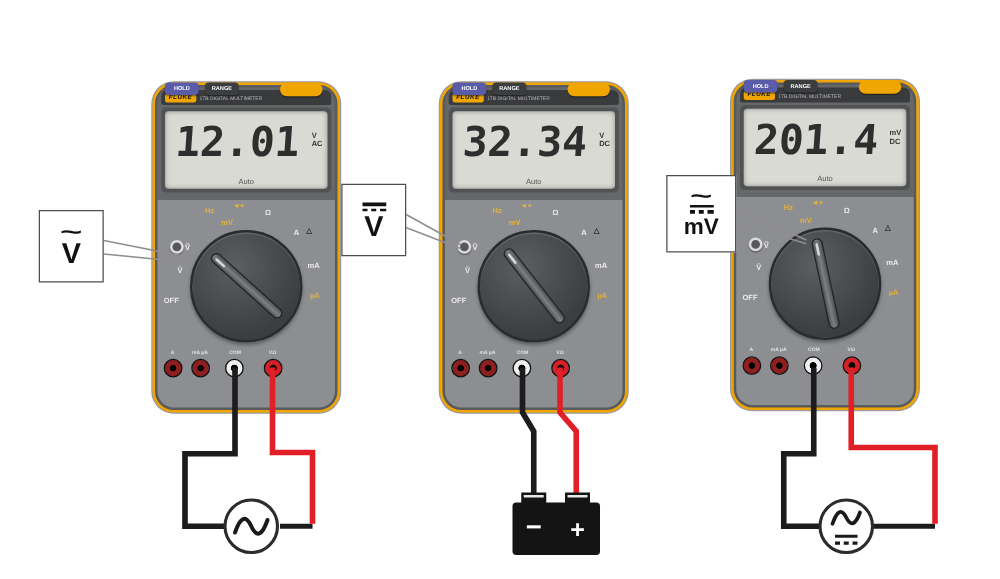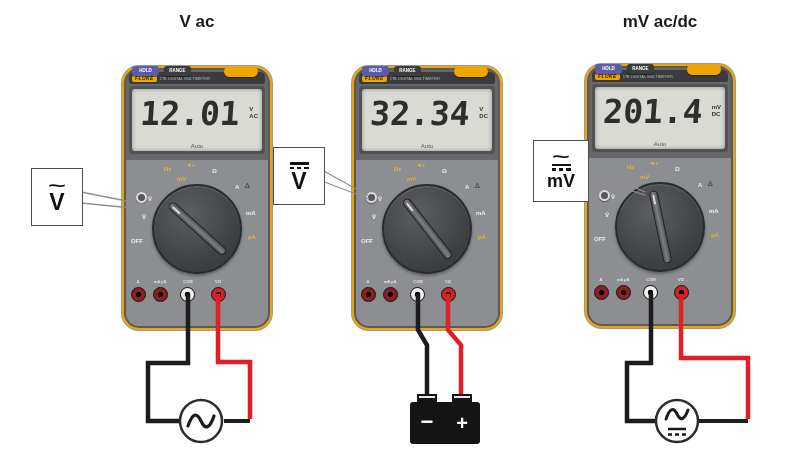--- a/index.html
+++ b/index.html
@@ -70,22 +70,20 @@
   .co-label.small{font-size:18px;line-height:19px;}
 
   .overlay{position:absolute;left:0;top:0;z-index:4;}
   svg text{font-family:"Liberation Sans",sans-serif;}
 </style>
 </head>
 <body>
 
 <div class="page">
 
-  <div class="meter-title" style="left:122px">V ac</div>
-  <div class="meter-title" style="left:585px">mV ac/dc</div>
 
   <div class="meter" style="left:122px;top:66px">
     <div class="shell"></div>
     <div class="face"></div>
     <div class="header">
       <span class="fluke-badge">FLUKE</span>
       <span class="model">17B DIGITAL MULTIMETER</span>
     </div>
     <div class="lcd-bezel">
       <div class="lcd">

